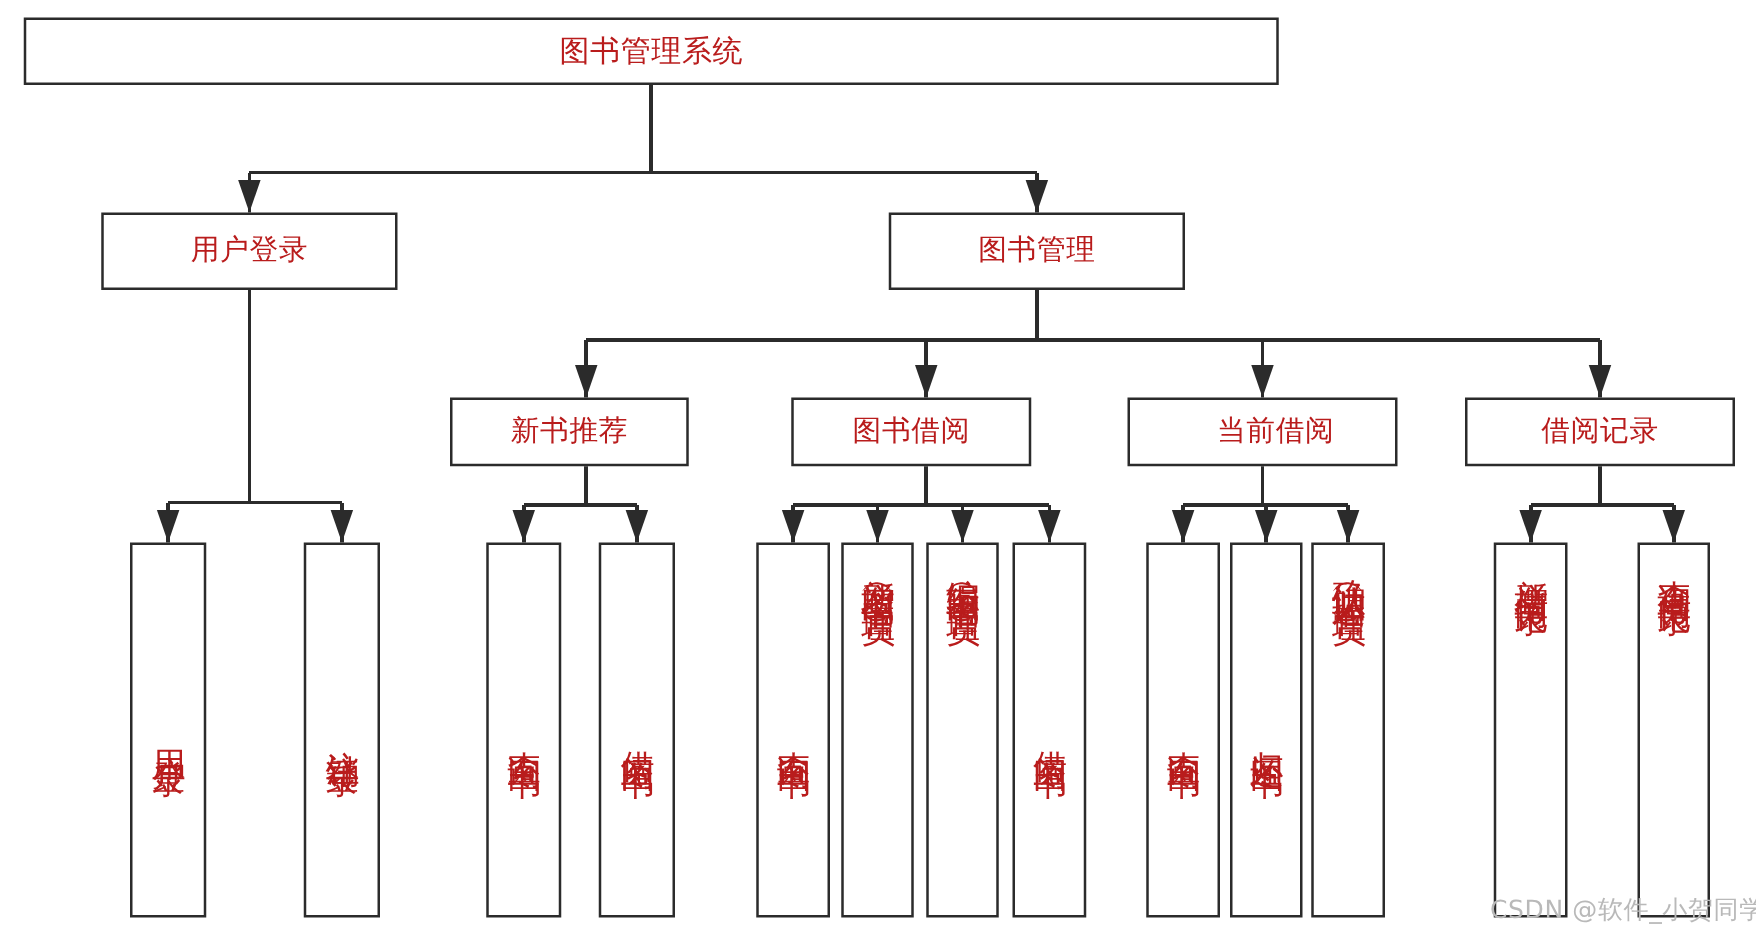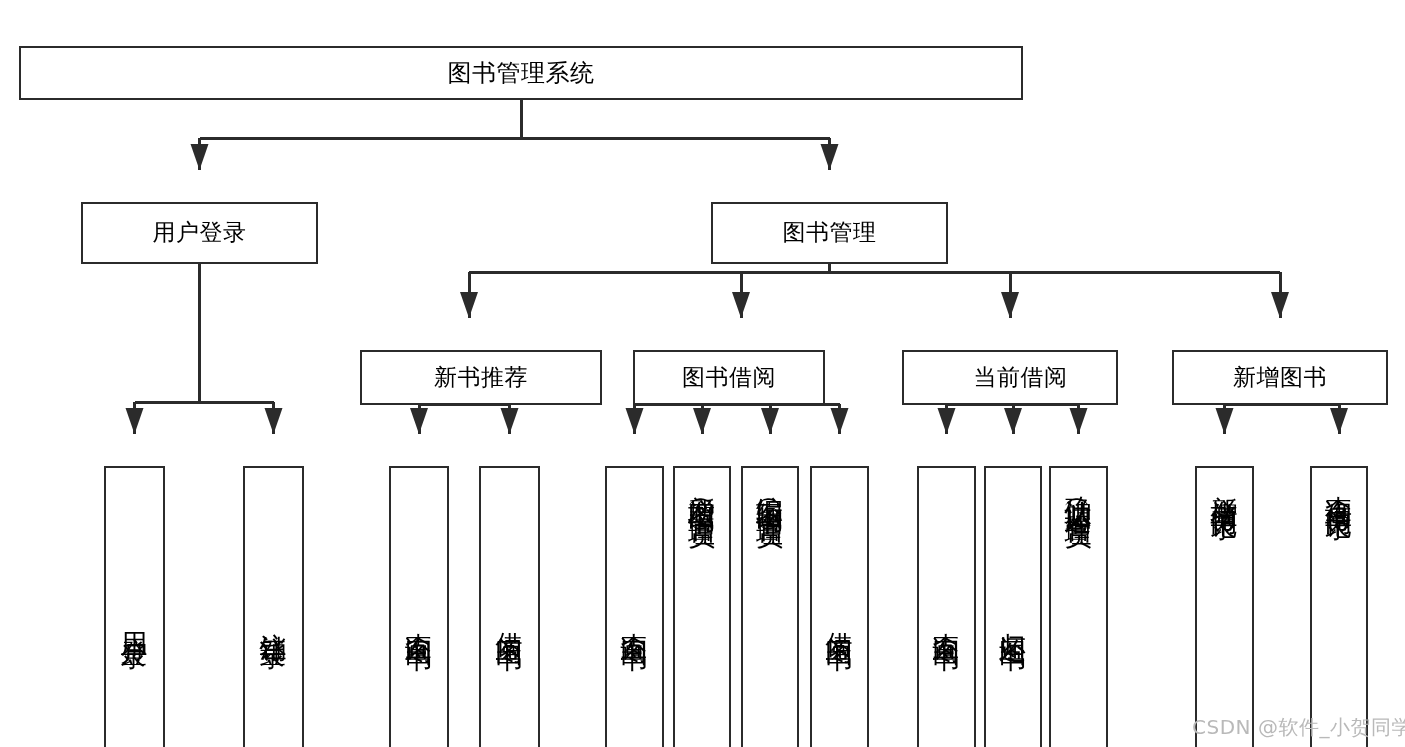--- a/index.html
+++ b/index.html
@@ -27,22 +27,21 @@
     pointer-events: none;
   }
   .node {
     position: absolute;
     box-sizing: border-box;
     border: 2.5px solid #2b2b2b;
     background: #ffffff;
     display: flex;
     align-items: center;
     justify-content: center;
-    color: #000000;
-    margin-top: 32px;
+    color: #b91c1c;
   }
   .node .label {
     display: block;
     text-align: center;
     line-height: 1.12;
     letter-spacing: 0.5px;
     white-space: pre-wrap;
   }
   
   .node.h .label {
@@ -143,31 +142,31 @@
   <div id="nodes">
       <div class="node h root" style="left: 19px; top: 14px; width: 1004px; height: 54px;">
         <span class="label">图书管理系统</span>
       </div>
       <div class="node h" style="left: 81px; top: 170px; width: 237px; height: 62px;">
         <span class="label">用户登录</span>
       </div>
       <div class="node h" style="left: 711px; top: 170px; width: 237px; height: 62px;">
         <span class="label">图书管理</span>
       </div>
-      <div class="node h" style="left: 360px; top: 318px; width: 242px; height: 55px;">
+      <div class="node h" style="left: 360px; top: 318px; width: 191px; height: 55px;">
         <span class="label">新书推荐</span>
       </div>
       <div class="node h" style="left: 633px; top: 318px; width: 192px; height: 55px;">
         <span class="label">图书借阅</span>
       </div>
       <div class="node h" style="left: 902px; top: 318px; width: 216px; height: 55px; padding-left: 21px;">
         <span class="label">当前借阅</span>
       </div>
       <div class="node h" style="left: 1172px; top: 318px; width: 216px; height: 55px;">
-        <span class="label">新增图书</span>
+        <span class="label">借阅记录</span>
       </div>
       <div class="node v center" style="left: 104px; top: 434px; width: 61px; height: 300px;">
         <span class="label">用户登录</span>
       </div>
       <div class="node v center" style="left: 243px; top: 434px; width: 61px; height: 300px;">
         <span class="label">注销登录</span>
       </div>
       <div class="node v center" style="left: 389px; top: 434px; width: 60px; height: 300px;">
         <span class="label">查询图书</span>
       </div>

